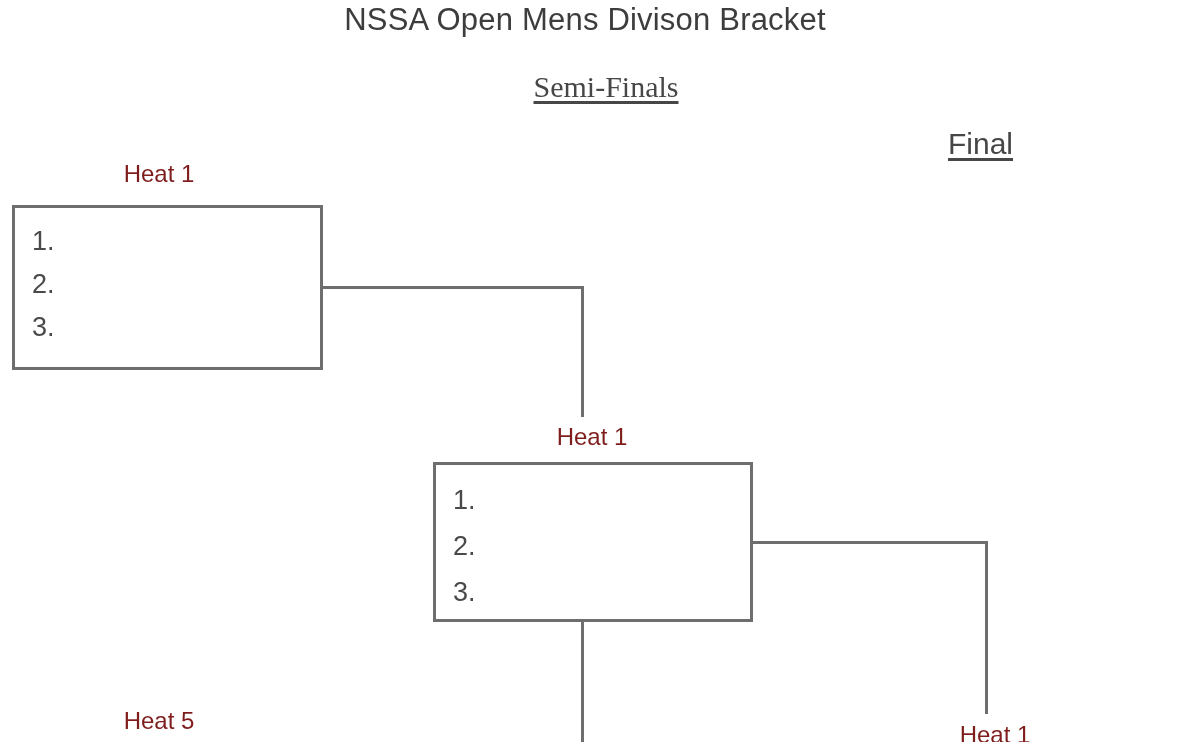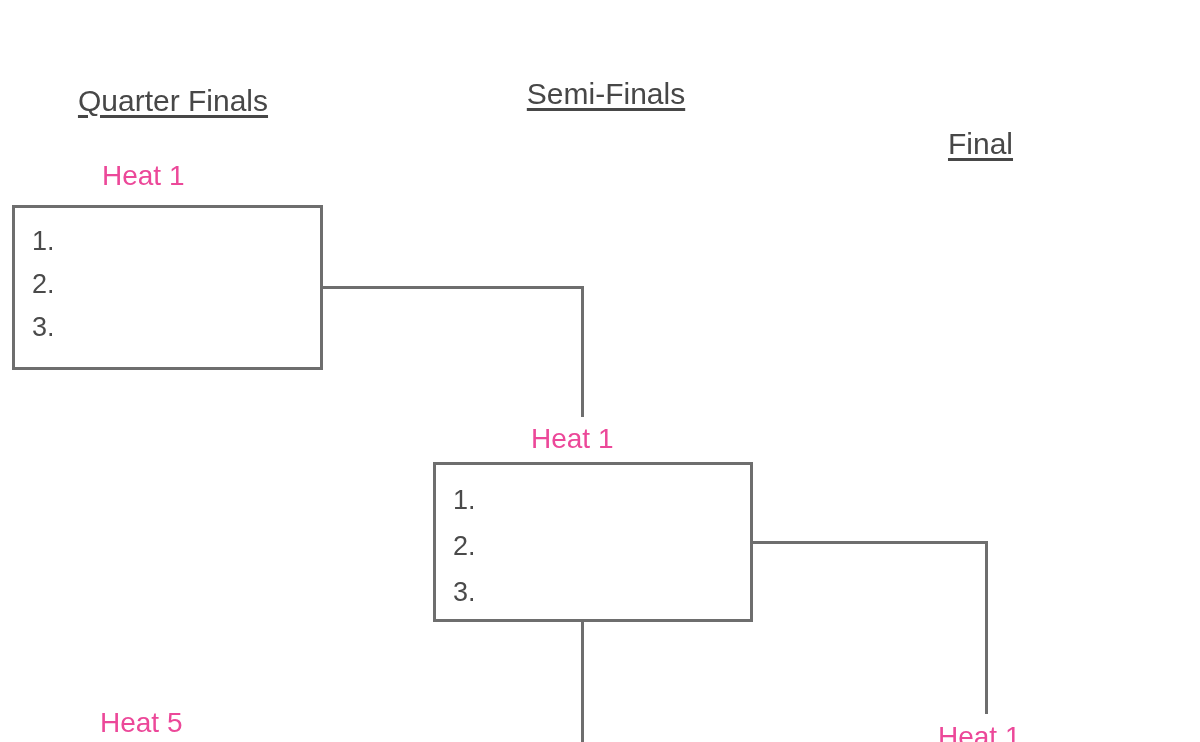--- a/index.html
+++ b/index.html
@@ -27,27 +27,28 @@
   .col-header {
     position: absolute;
     font-size: 30px;
     text-align: center;
     text-decoration: underline;
     text-underline-offset: 4px;
     color: #474747;
     white-space: nowrap;
   }
   .col-header.qf   { left: 55px;  top: 84px; width: 236px; }
-  .col-header.sf   { left: 507px; top: 77px; width: 198px; }
+  .col-header.sf   { left: 507px; top: 70px; width: 198px; font-family: Liberation Serif, serif; }
   .col-header.fin  { left: 938px; top: 84px; width: 85px; margin-top: 43px;  }
 
   .heat-label {
     position: absolute;
-    font-size: 28px;
-    color: #ec4899;
+    font-size: 24px;
+    text-align: center;
+    color: #7f1d1d;
     white-space: nowrap;
   }
   .heat-label.qf1  { left: 102px; top: 160px; width: 114px; }
   .heat-label.sf1  { left: 531px; top: 423px; width: 122px; }
   .heat-label.qf2  { left: 100px; top: 707px; width: 118px; }
   .heat-label.fin1 { left: 938px; top: 721px; width: 114px; }
 
   .heat-box {
     position: absolute;
     border: 3px solid #6e6e6e;
@@ -68,22 +69,22 @@
   .line.qf1-drop   { left: 581px; top: 286px; height: 131px; }
   .line.sf1-out    { left: 753px; top: 541px; width: 234px; }
   .line.sf1-drop   { left: 985px; top: 541px; height: 173px; }
   .line.sf1-bottom { left: 581px; top: 622px; height: 120px; }
 </style>
 </head>
 <body>
 
 <div class="canvas">
 
+  <div class="page-title">NSSA Open Mens Divison Bracket</div>
 
-  <div class="col-header qf">Quarter Finals</div>
   <div class="col-header sf">Semi-Finals</div>
   <div class="col-header fin">Final</div>
 
   <div class="heat-label qf1">Heat 1</div>
   <div class="heat-box qf1">
     <div class="slots">
       <div class="slot">1.</div>
       <div class="slot">2.</div>
       <div class="slot">3.</div>
     </div>

